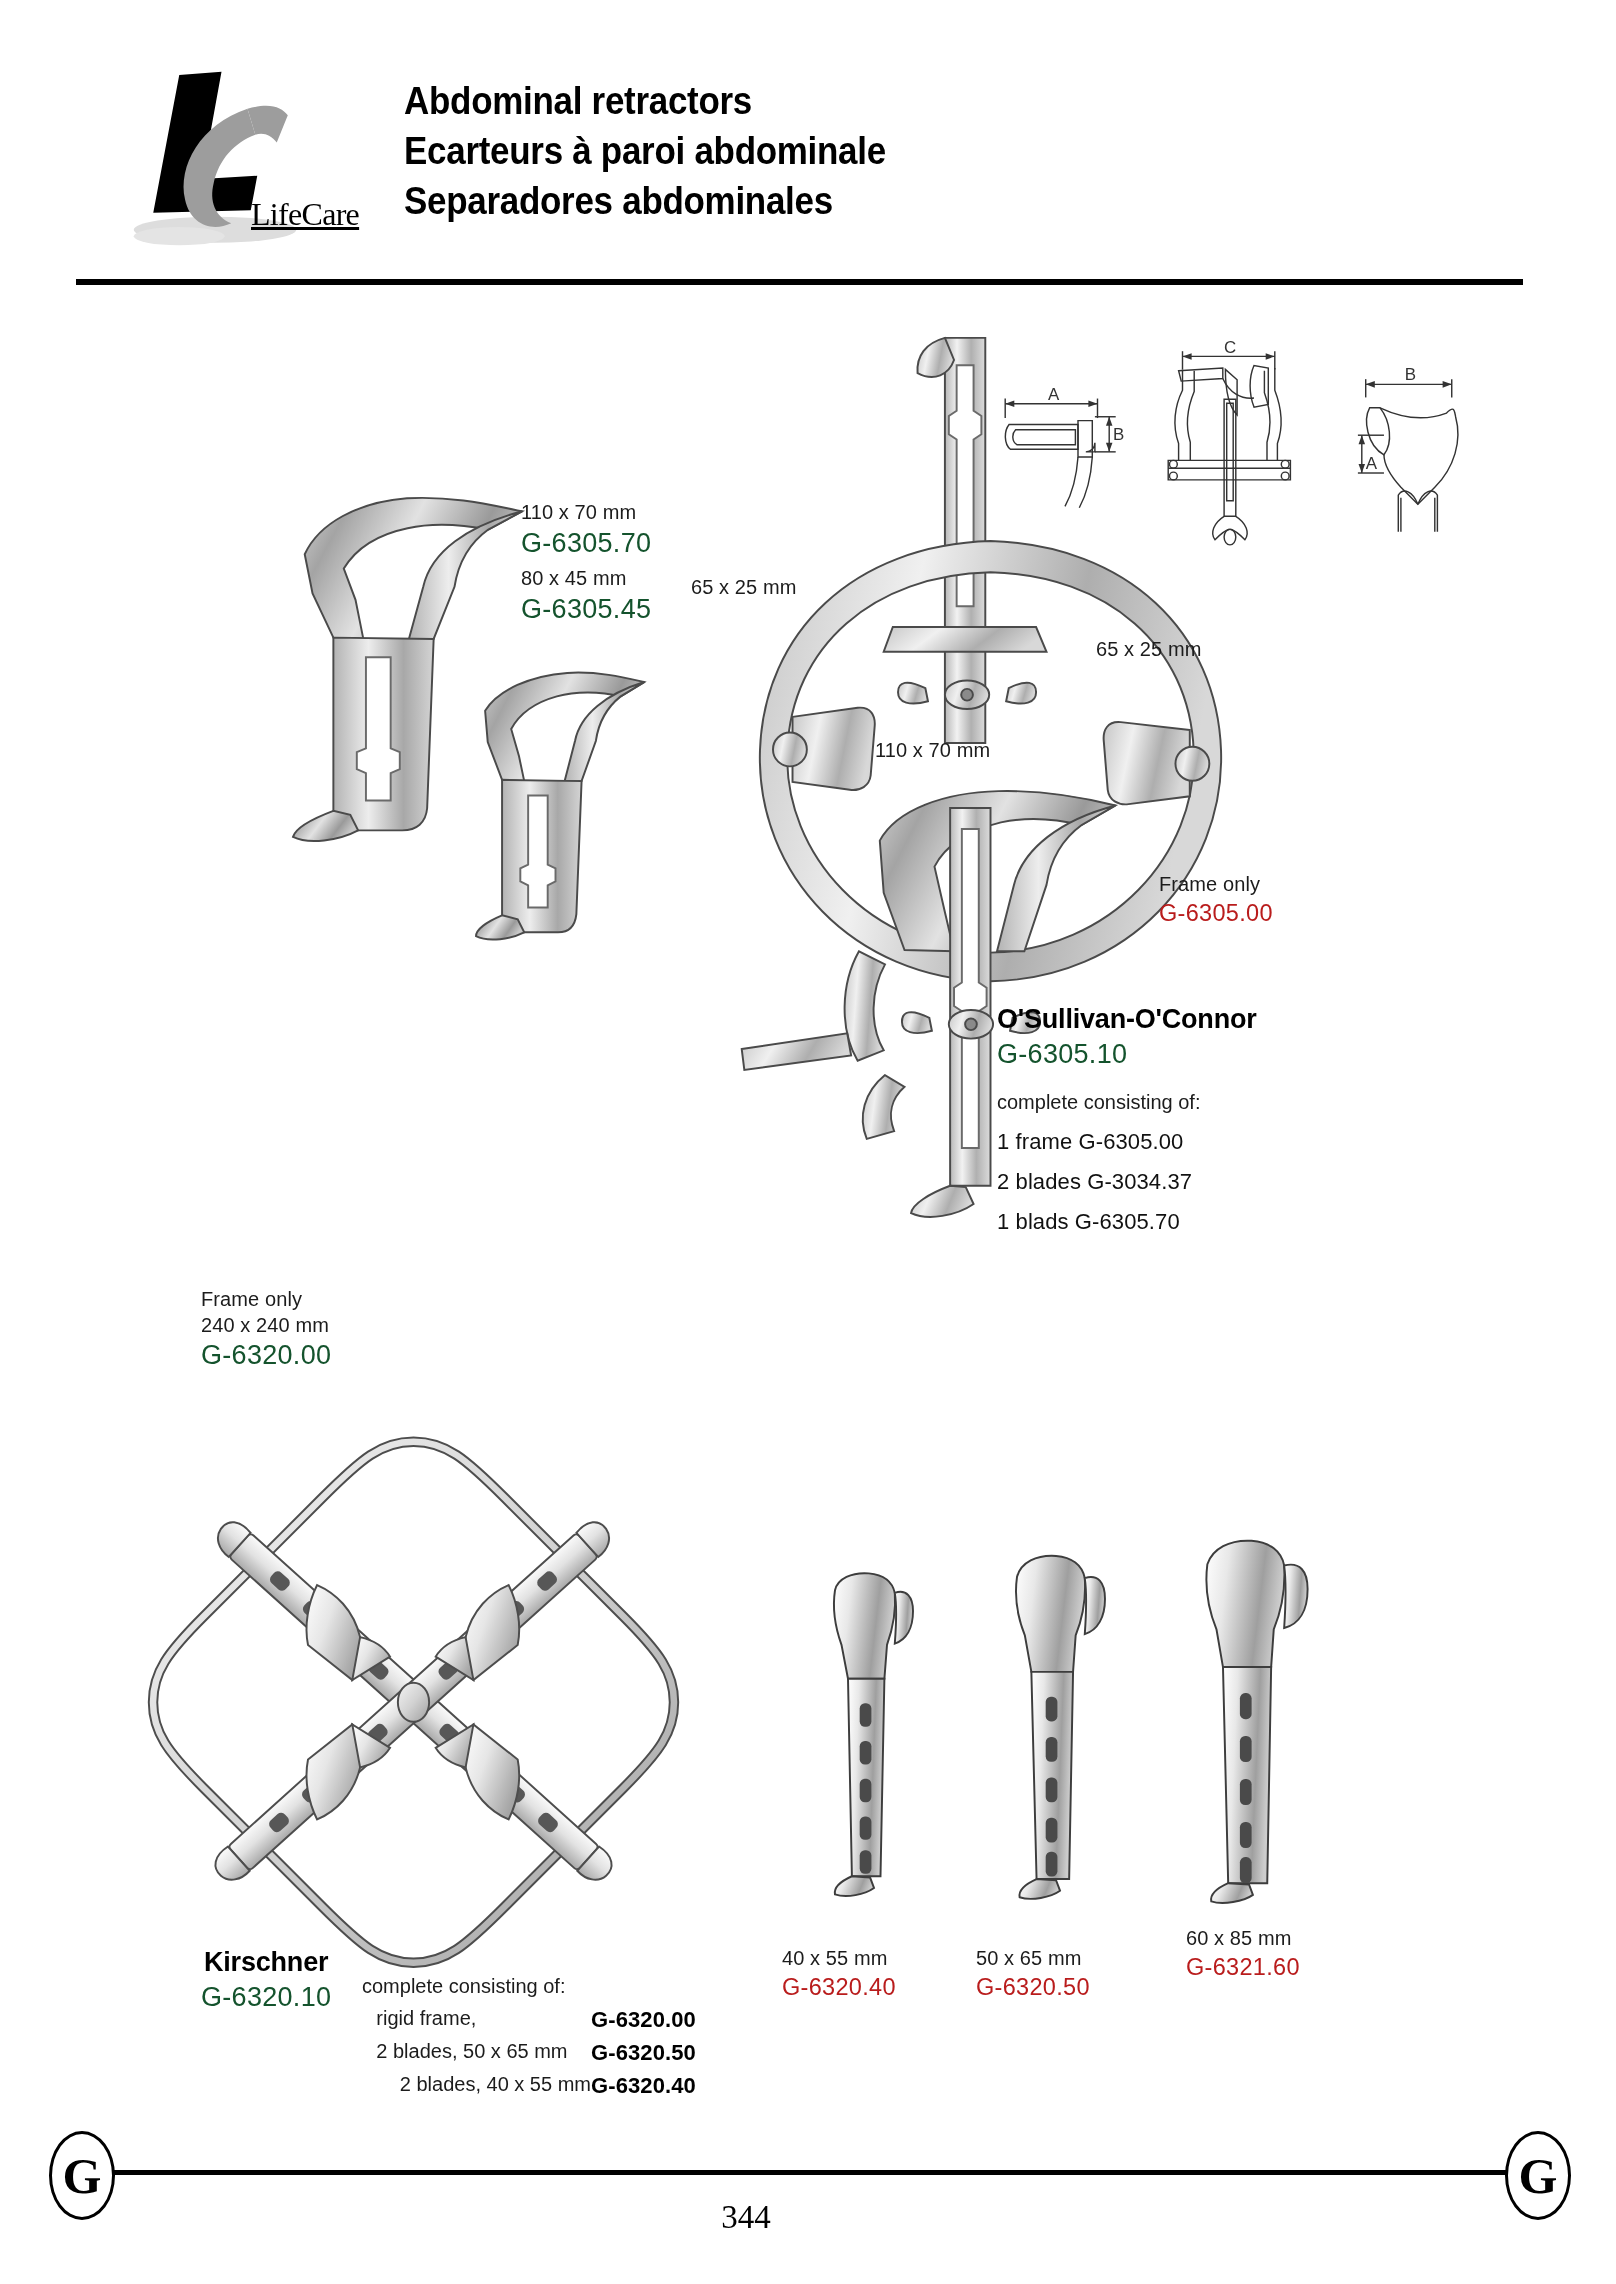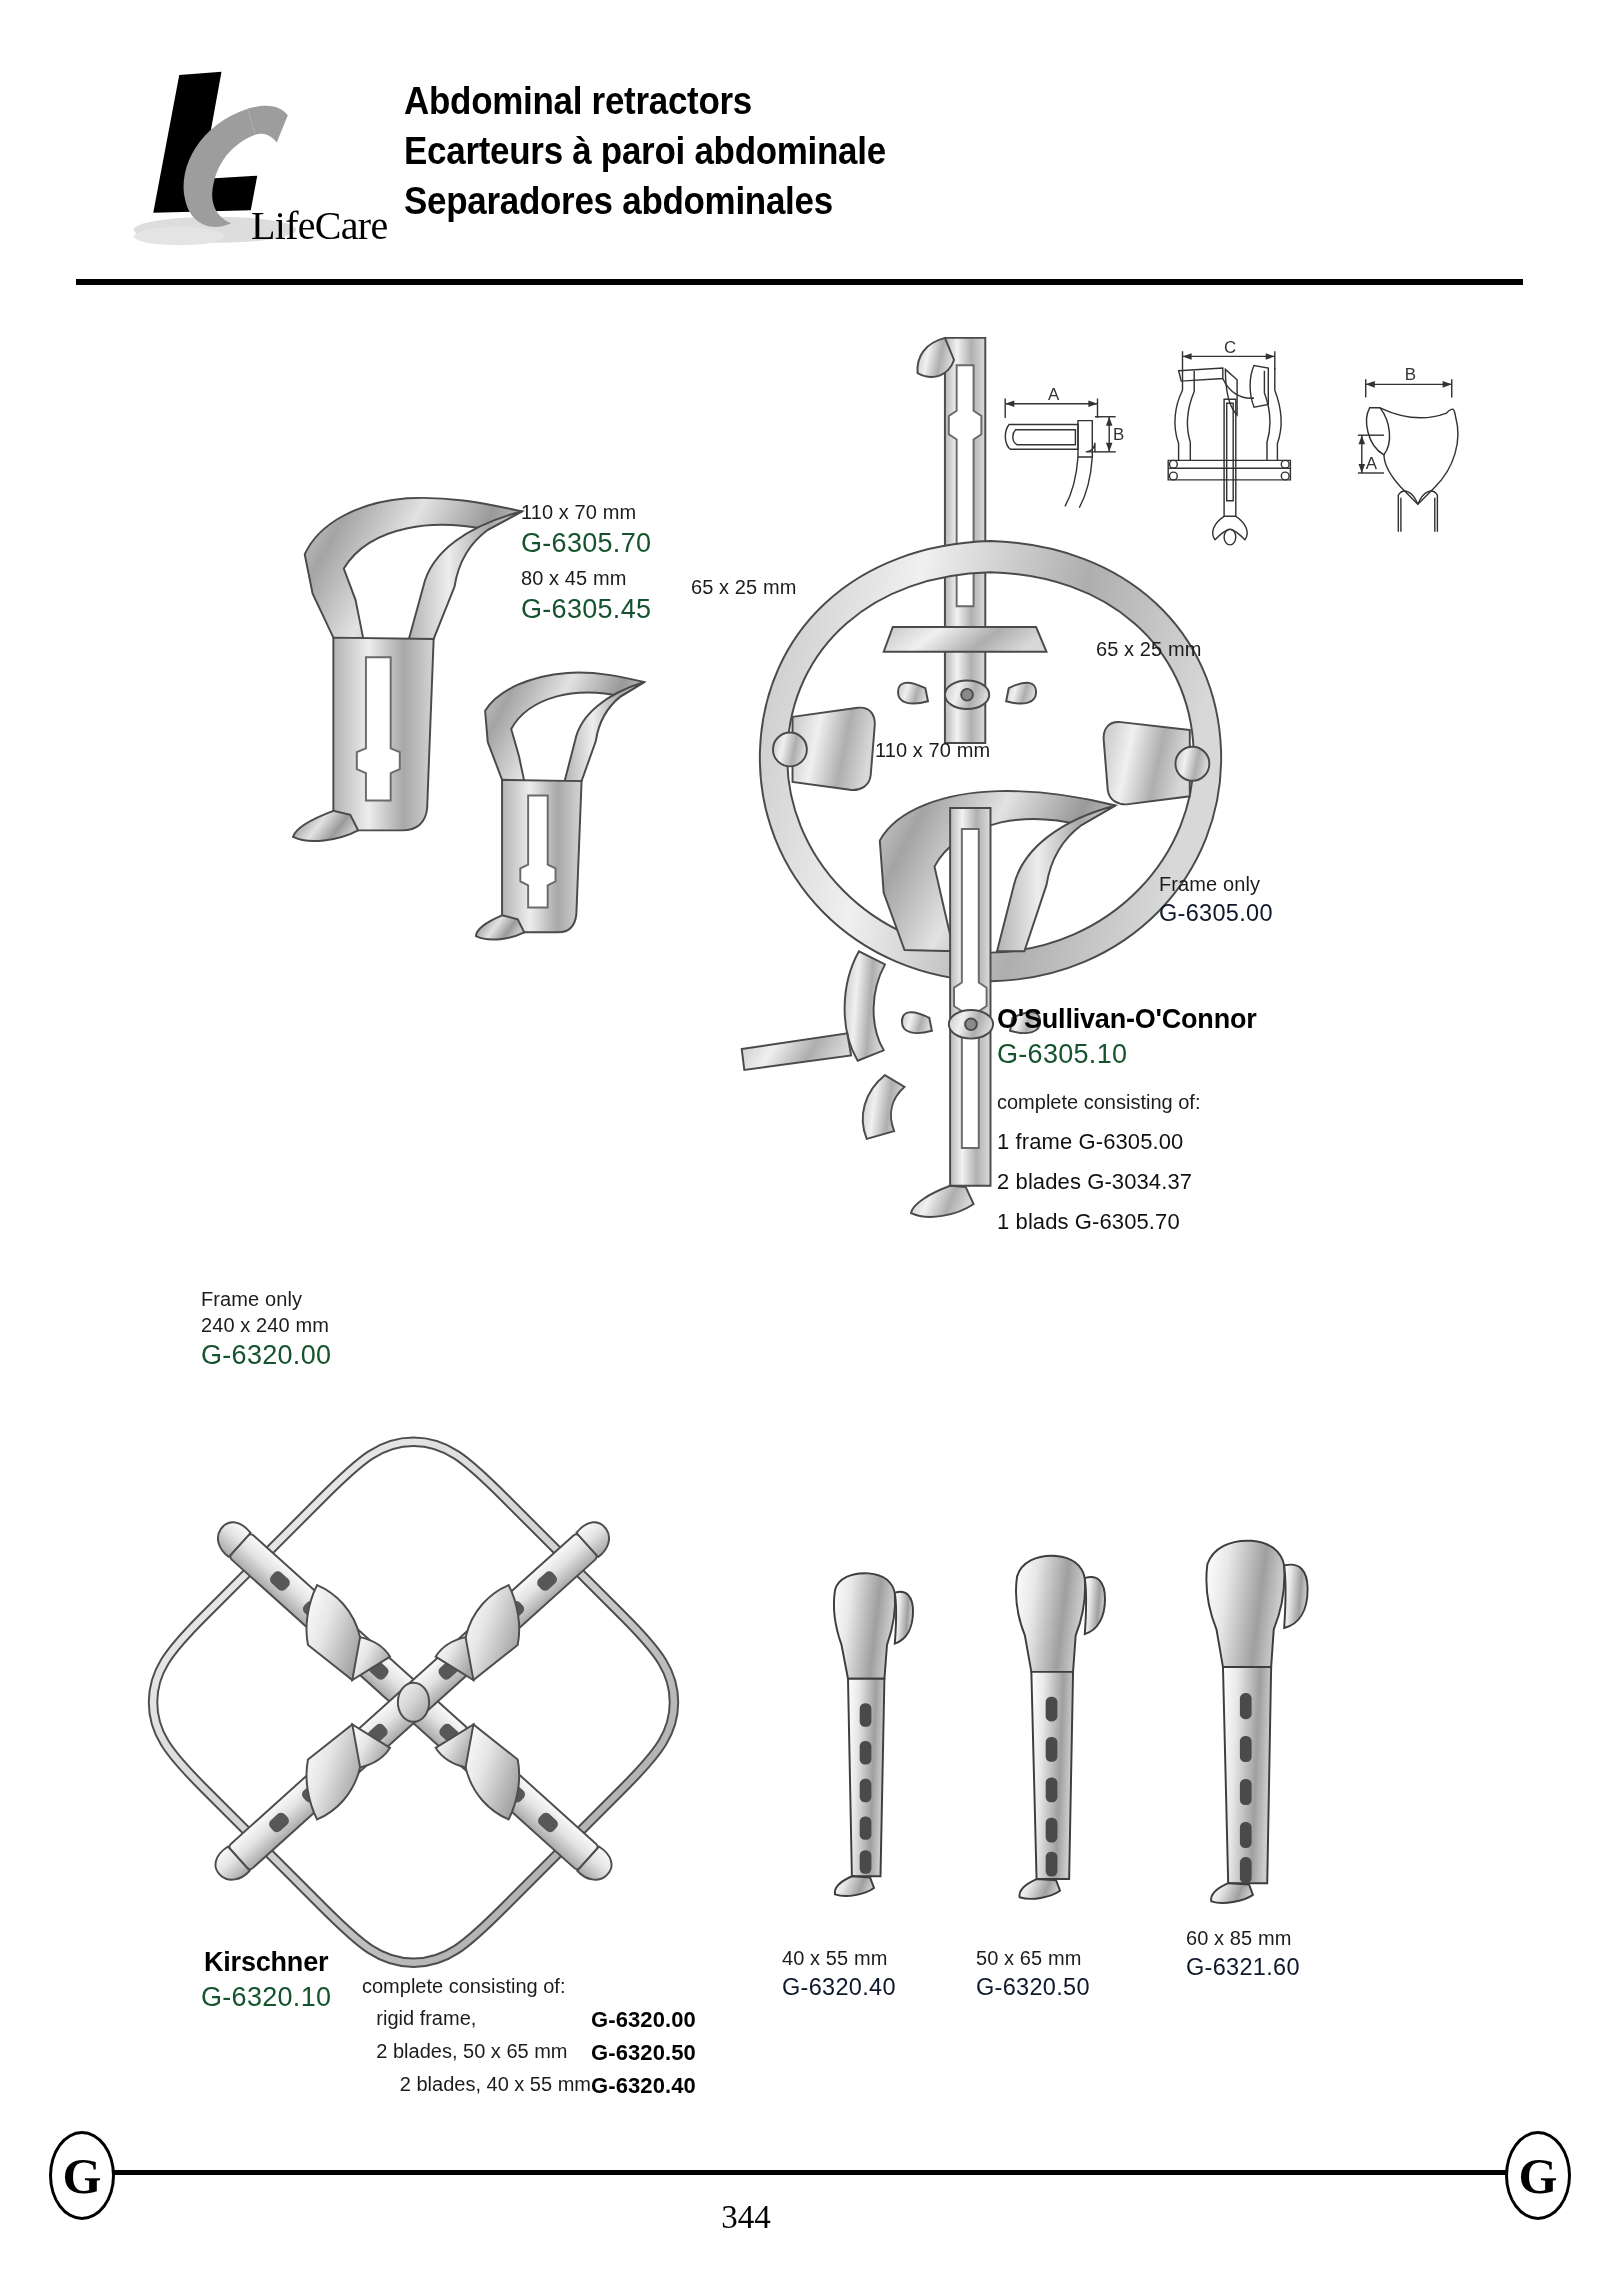--- a/index.html
+++ b/index.html
@@ -3,34 +3,34 @@
 <meta charset="utf-8">
 <style>
   html,body{margin:0;padding:0;background:#ffffff;}
   body{width:1616px;height:2284px;position:relative;overflow:hidden;
        font-family:"Liberation Sans","DejaVu Sans",sans-serif;color:#000;}
 
   .abs{position:absolute;}
 
   
   #logo{left:117px;top:62px;width:274px;height:195px;}
-  #logo-text{position:absolute;left:134px;top:140px;font-family:"Liberation Serif","DejaVu Serif",serif;
-             font-size:40px;letter-spacing:-0.7px;white-space:nowrap;}
+  #logo-text{position:absolute;left:134px;top:134px;font-family:"Liberation Serif","DejaVu Serif",serif;
+             font-size:32px;letter-spacing:-0.7px;white-space:nowrap;text-decoration:underline;}
 
   #header-titles{left:404px;top:77px;width:977px;}
   .htitle{font-size:38px;font-weight:bold;letter-spacing:-0.3px;
           line-height:1.31;white-space:nowrap;transform:scaleX(.92);transform-origin:left center;}
 
   #head-rule{left:76px;top:279px;width:1447px;height:5.9px;background:#000;}
 
   
   .lbl{white-space:nowrap;line-height:1.28;}
   .dim{font-size:20px;color:#1c1c1c;letter-spacing:0.1px;}
   .code{font-size:27px;color:#14532d;letter-spacing:0.3px;}
-  .code-sm{font-size:23.5px;color:#0f172a;letter-spacing:0.3px;}
+  .code-sm{font-size:23.5px;color:#b91c1c;letter-spacing:0.3px;}
   .name{font-size:27px;font-weight:bold;letter-spacing:-0.2px;}
   .cons{font-size:20px;color:#1c1c1c;}
   .cons-b{font-size:22px;color:#111;letter-spacing:0.1px;margin-top:12px;}
   .codeb{font-size:22px;font-weight:bold;letter-spacing:0.1px;}
 
   
   #foot-rule{left:98px;top:2170px;width:1421px;height:5.2px;background:#000;}
   .gmark{width:60px;height:83px;border:3.3px solid #000;border-radius:50%;
          display:flex;align-items:center;justify-content:center;
          font-family:"Liberation Serif","DejaVu Serif",serif;font-size:50px;font-weight:bold;

